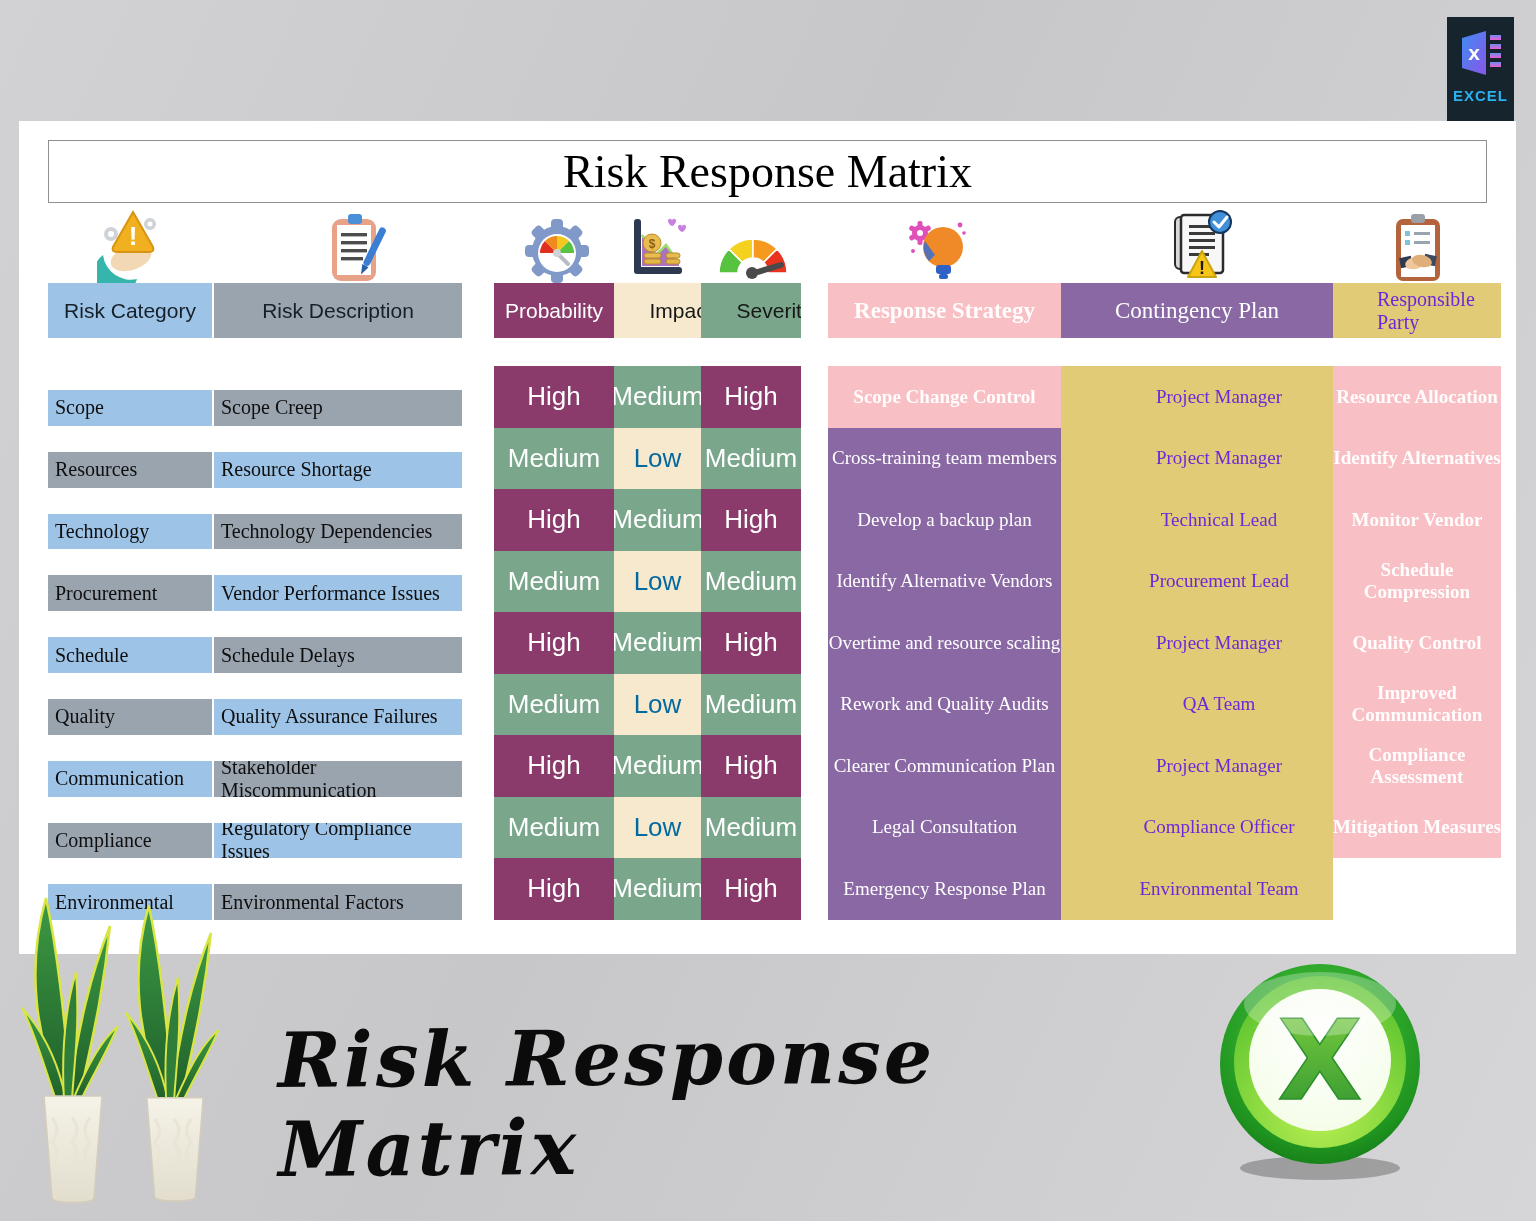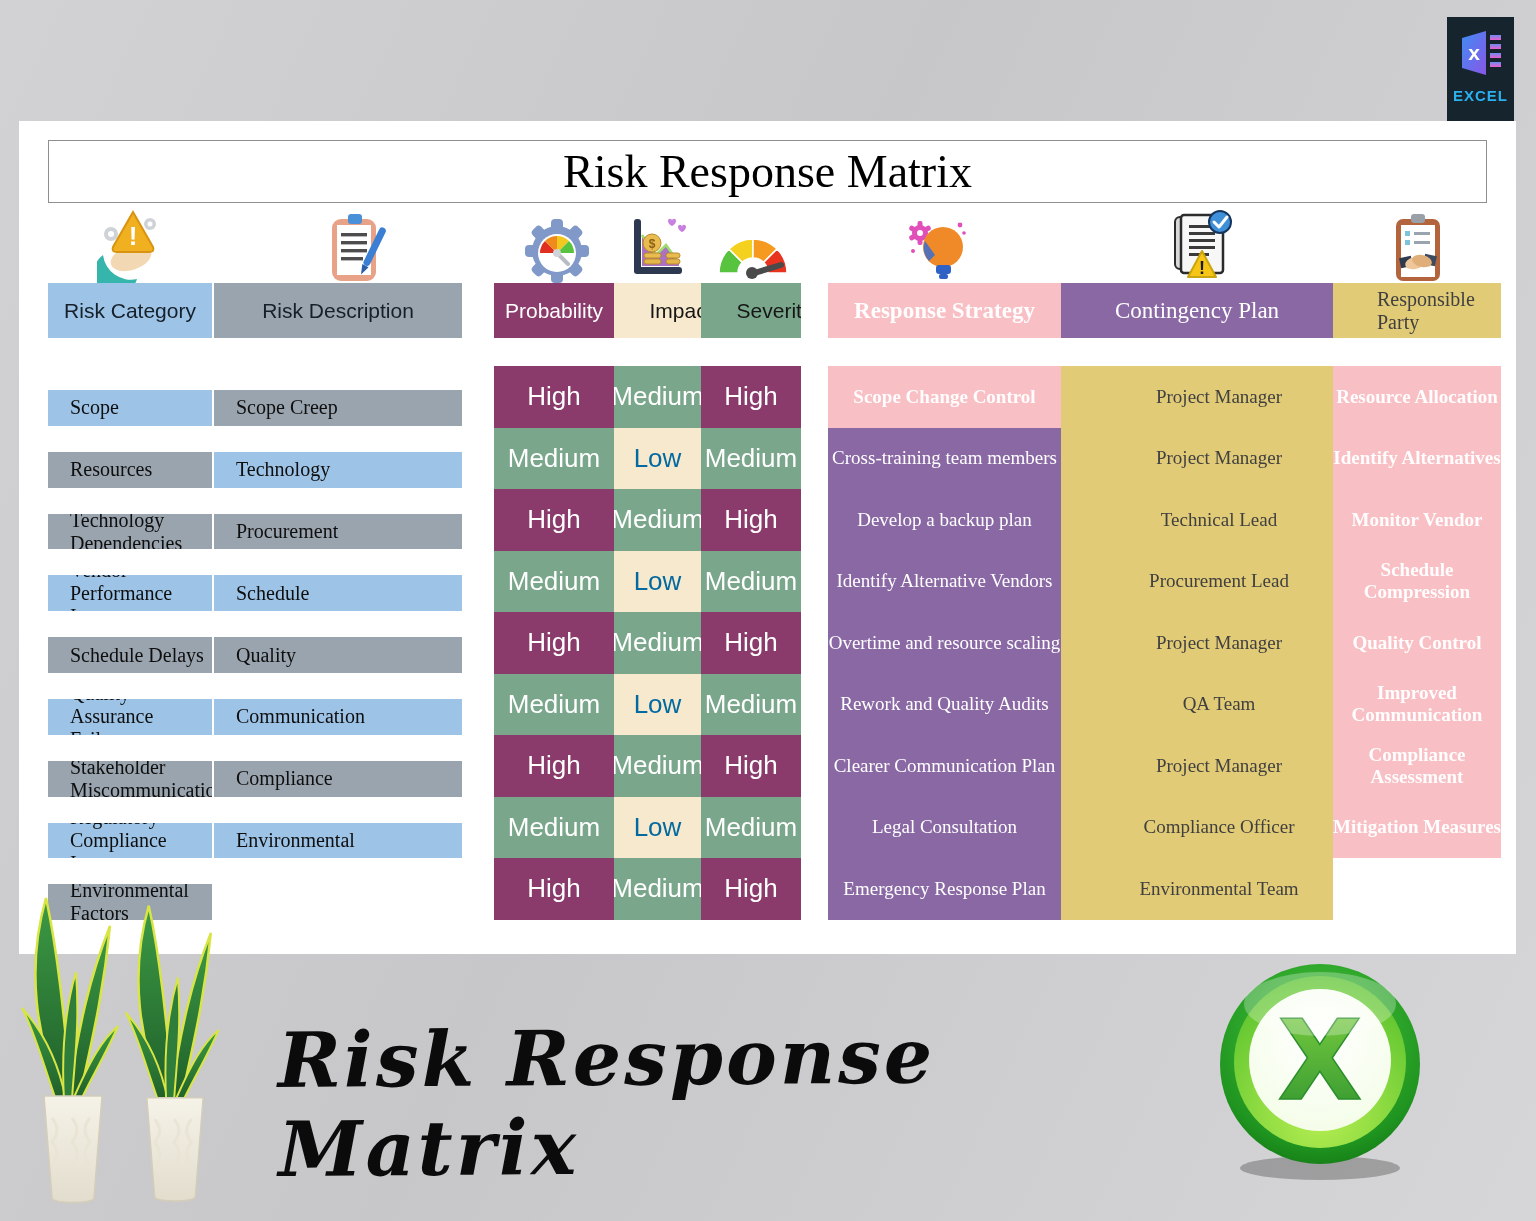--- a/index.html
+++ b/index.html
@@ -32,30 +32,30 @@
   .rows-b,.rows-c{grid-auto-rows:61.5px;}
   .cell{display:flex;align-items:center;justify-content:center;overflow:hidden;}
   
   .bg-blue{background:var(--c-blue,#9dc3e6);}
   .bg-gray{background:var(--c-gray,#9aa4ae);}
   .bg-plum{background:var(--c-plum,#8a3b6b);color:#fff;}
   .bg-green{background:var(--c-green,#7aa78b);color:#fff;}
   .bg-cream{background:var(--c-cream,#f7e9cd);color:#0369a1;}
   .bg-pink{background:var(--c-pink,#f8c0c5);color:#fffdfd;font-weight:bold;}
   .bg-purple{background:var(--c-purple,#8968a4);color:#fff;}
-  .bg-gold{background:var(--c-gold,#e2cb76);color:#404040;padding-left:44px;}
+  .bg-gold{background:var(--c-gold,#e2cb76);color:#6d28d9;padding-left:44px;}
   
   .hdr-a .cell{font-size:21px;color:#15202b;}
   .hdr-b .cell{font-size:21px;}
   .hdr-b .cell.bg-plum{color:#fff;}
   .hdr-b .cell.bg-cream,.hdr-b .cell.bg-green{color:#161616;padding-left:47px;}
   .hdr-c .cell{font-family:"Liberation Serif",serif;font-size:23px;}
   .hdr-c .cell:nth-child(3){font-size:20px;}
   .ga{font-family:"Liberation Serif",serif;font-size:20px;color:#0e0e0e;
-      justify-content:flex-start;padding-left:22px;box-sizing:border-box;margin-top:24px;}
+      justify-content:flex-start;padding-left:7px;box-sizing:border-box;margin-top:24px;}
   .gb{font-size:26px;}
   .gc{font-family:"Liberation Serif",serif;font-size:19px;text-align:center;}
   
   .plants{position:absolute;left:6px;top:888px;}
   .script-title{position:absolute;left:278px;top:1042px;width:880px;height:120px;
     display:flex;align-items:center;justify-content:center;
     font-family:"DejaVu Serif",serif;font-style:italic;font-weight:bold;
     font-size:76px;letter-spacing:3px;color:#0b0b0b;transform:rotate(-0.4deg);}
   .orb{position:absolute;left:1206px;top:956px;}
 </style>
@@ -272,20 +272,21 @@
 
     <div class="grp grp-a">
       <div class="hdr hdr-a">
         <div class="cell bg-blue">Risk Category</div>
         <div class="cell bg-gray">Risk Description</div>
       </div>
       <div class="rows rows-a">
           <div class="cell ga bg-blue">Scope</div>
           <div class="cell ga bg-gray">Scope Creep</div>
           <div class="cell ga bg-gray">Resources</div>
+          <div class="cell ga bg-blue">Resource Shortage</div>
           <div class="cell ga bg-blue">Technology</div>
           <div class="cell ga bg-gray">Technology Dependencies</div>
           <div class="cell ga bg-gray">Procurement</div>
           <div class="cell ga bg-blue">Vendor Performance Issues</div>
           <div class="cell ga bg-blue">Schedule</div>
           <div class="cell ga bg-gray">Schedule Delays</div>
           <div class="cell ga bg-gray">Quality</div>
           <div class="cell ga bg-blue">Quality Assurance Failures</div>
           <div class="cell ga bg-blue">Communication</div>
           <div class="cell ga bg-gray">Stakeholder Miscommunication</div>

